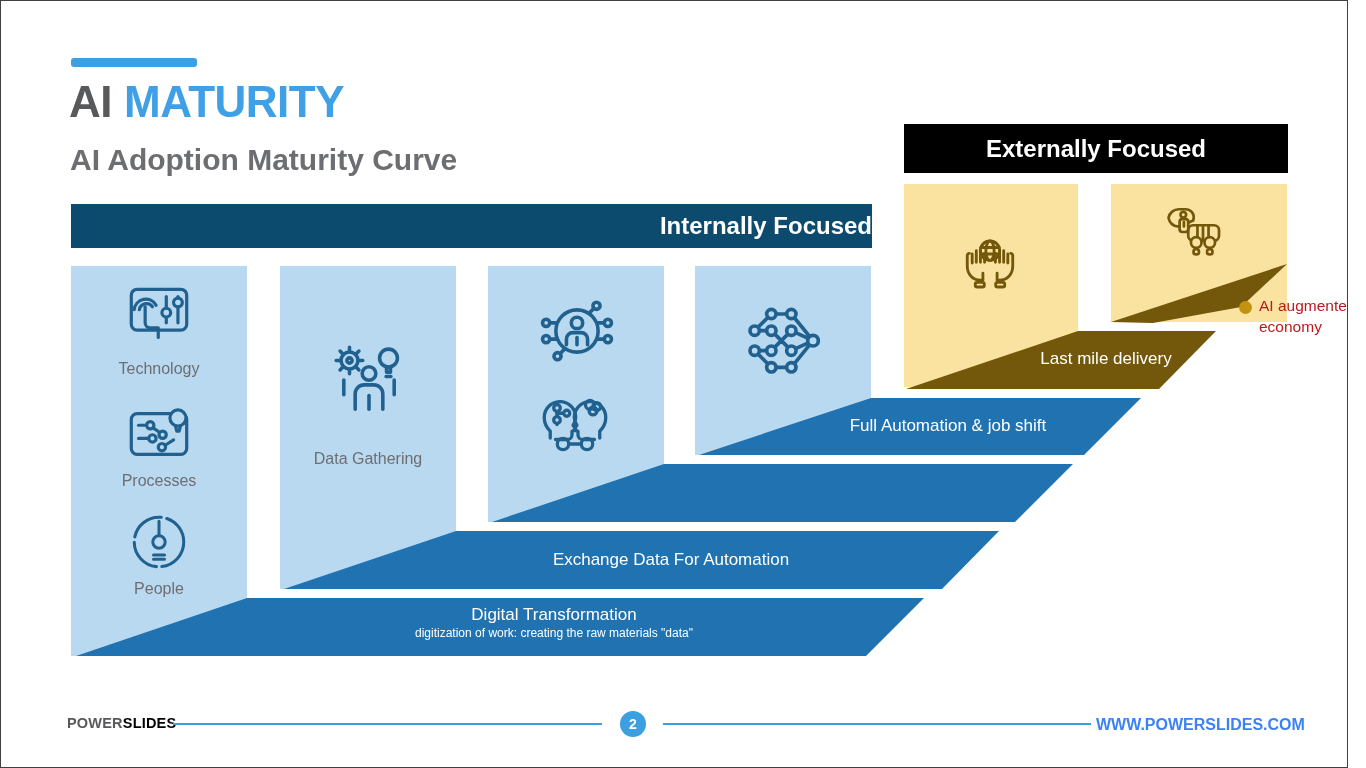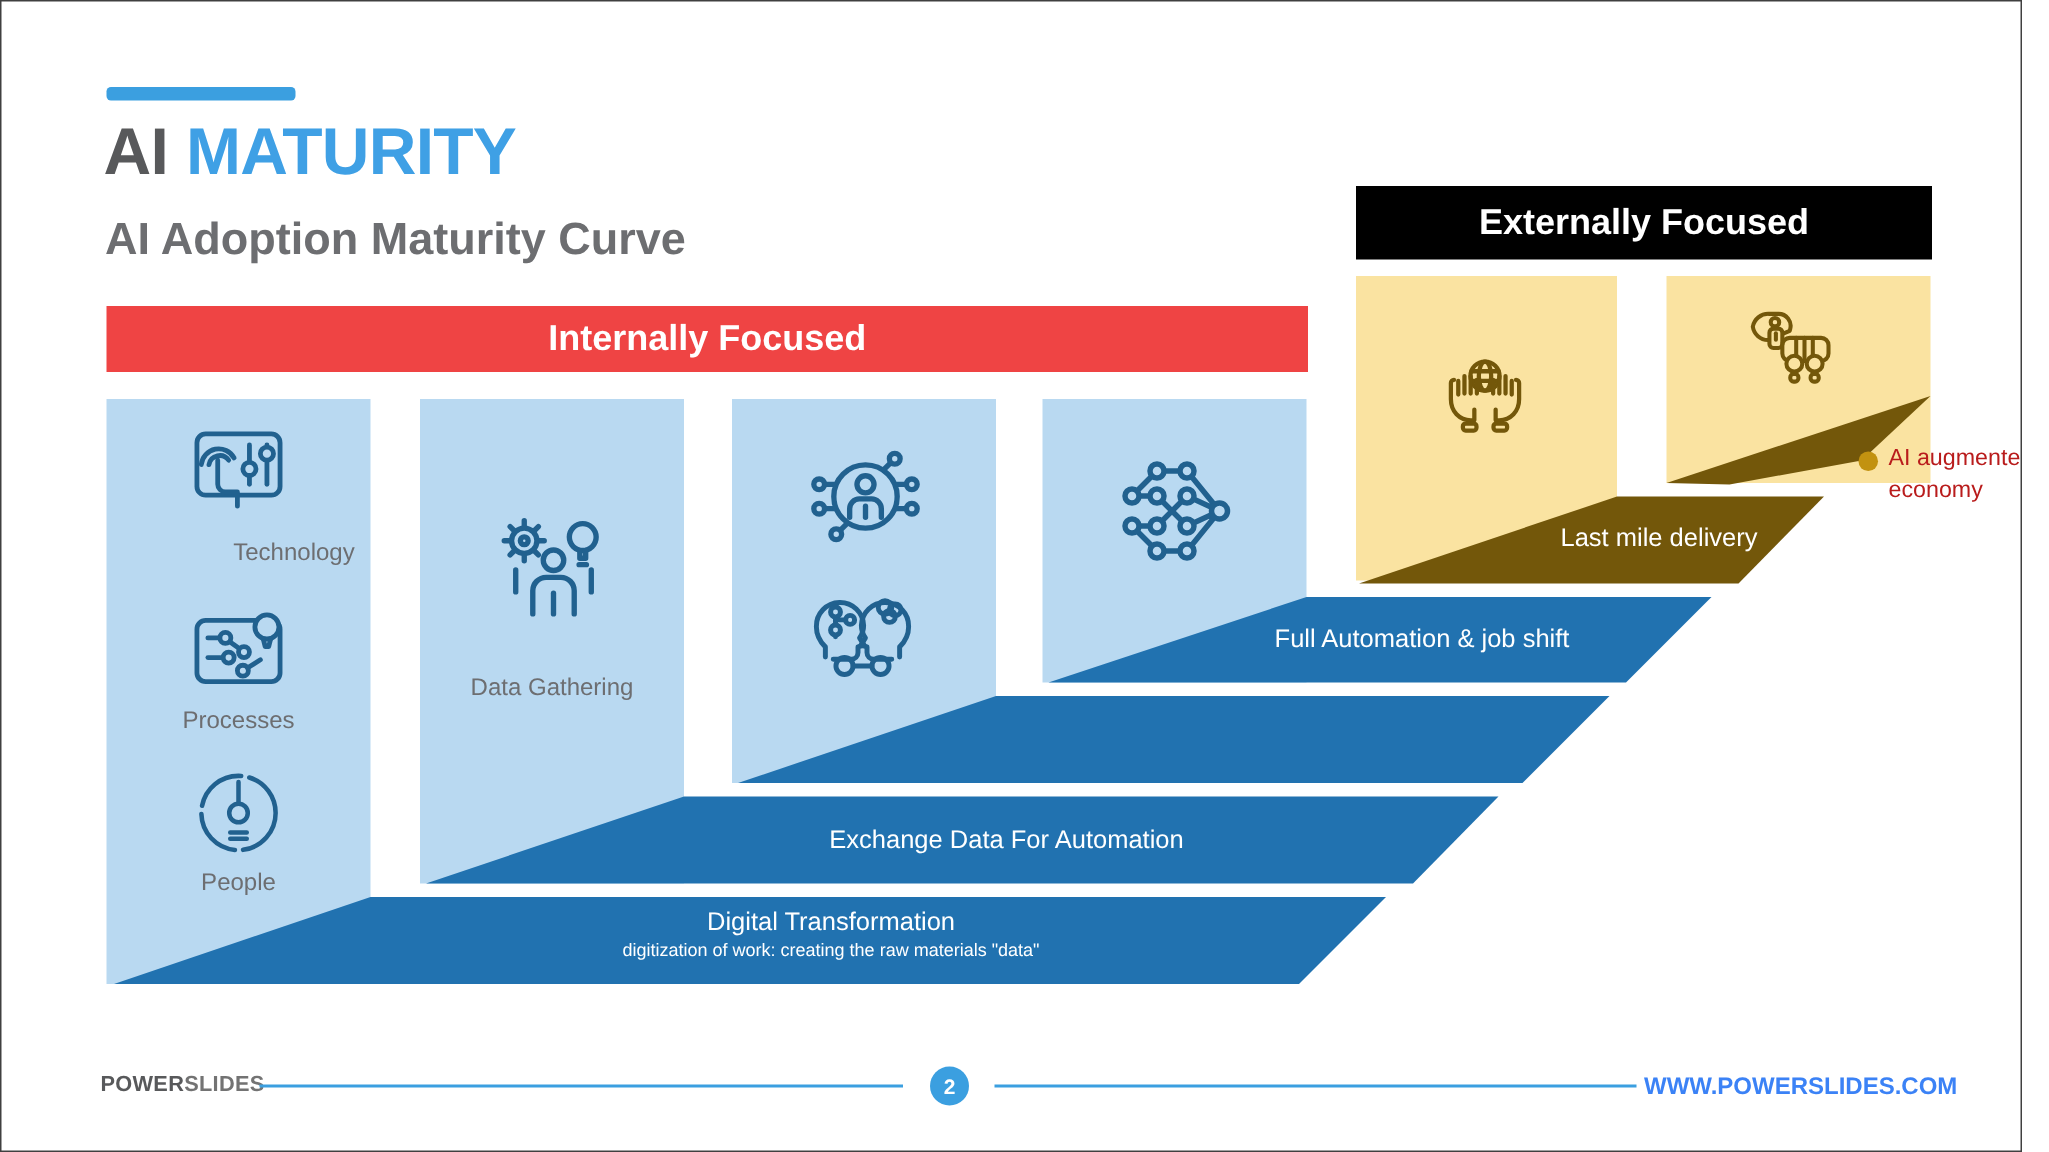--- a/index.html
+++ b/index.html
@@ -13,21 +13,21 @@
 
   
   .accent-bar { left:70px; top:57px; width:126px; height:9px; background:#3b9fe0; border-radius:3px; }
   .main-title { left:68px; top:76px; font-size:44px; font-weight:700; letter-spacing:-0.5px; }
   .main-title .t-gray { color:#58595b; margin-right:12px; }
   .main-title .t-blue { color:#3fa0e5; }
   .sub-title { left:69px; top:142px; font-size:30px; font-weight:700; color:#6d6e71; }
 
   
   .band { color:#fff; font-weight:700; font-size:24px; text-align:center; }
-  .band-internal { left:70px; top:203px; width:801px; height:44px; line-height:44px; background:#ef4444; }
+  .band-internal { left:70px; top:203px; width:801px; height:44px; line-height:44px; background:#0c4a6e;text-align:right; }
   .band-external { left:903px; top:123px; width:384px; height:49px; line-height:49px; background:#000000; }
 
   
   .bluebox { background:#b9d9f1; }
   .goldbox { background:#fae3a1; }
   .box-label { color:#6d6e71; font-size:16px; text-align:center; line-height:1.25; }
 
   
   .ic { display:block; }
   .ic * { fill:none; stroke:#21618f; stroke-width:2.2; stroke-linecap:round; stroke-linejoin:round; }
@@ -39,21 +39,21 @@
   svg.stairs { left:0; top:0; width:1366px; height:768px; pointer-events:none; }
 
   .step-label { color:#ffffff; font-size:17px; text-align:center; width:600px; }
   .step-sublabel { color:#ffffff; font-size:12px; text-align:center; width:600px; }
   .econ-label { left:1258px; top:295px; width:100px; color:#b91c1c; font-size:15.5px; line-height:1.33; }
   .econ-dot { left:1238px; top:300px; width:13px; height:13px; border-radius:50%; background:#c29210; }
 
   
   .footer-brand { left:66px; top:714px; font-size:14.5px; font-weight:700; letter-spacing:0.2px; }
   .footer-brand .b-gray { color:#58595b; }
-  .footer-brand .b-blue { color:#737373;margin-top:28px; }
+  .footer-brand .b-blue { color:#000000;margin-top:28px; }
   .fline { height:2px; background:#3b9fe0; top:722px; }
   .fline1 { left:172px; width:429px; }
   .fline2 { left:662px; width:428px; }
   .page-badge { left:619px; top:710px; width:26px; height:26px; border-radius:50%; background:#3b9fe0;
                 color:#fff; font-size:14px; font-weight:700; text-align:center; line-height:26px; }
   .footer-site { left:1095px; top:715px; width:191px; text-align:center; color:#3b82f6; font-size:16px; font-weight:700; }
 </style>
 </head>
 <body>
 
@@ -77,21 +77,21 @@
   <svg class="abs ic" style="left:123px;top:281px;" width="70" height="70" viewBox="0 0 48 48">
     <rect x="5" y="5" width="38" height="28" rx="4"></rect>
     <line x1="29" y1="10" x2="29" y2="28"></line>
       <circle class="knob" cx="29" cy="21" r="3"></circle>
     <line x1="37" y1="10" x2="37" y2="28"></line>
       <circle class="knob" cx="37" cy="14" r="3"></circle>
     <path d="M7 19a8 8 0 0 1 15-3"></path>
     <path d="M10.5 19a5 5 0 0 1 9-2"></path>
     <path d="M14.5 17v11a3.5 3.5 0 0 0 3.5 3.5h5.5V38"></path>
   </svg>
-  <div class="abs box-label" style="left:70px;top:358px;width:176px;margin-left:37px;">Technology</div>
+  <div class="abs box-label" style="left:70px;top:358px;width:176px;">Technology</div>
 
   <svg class="abs ic" style="left:123px;top:400px;" width="70" height="66" viewBox="0 0 48 44">
     <rect x="5" y="8" width="38" height="28" rx="4"></rect>
     <circle class="knob" cx="37" cy="11" r="5.5"></circle>
     <path d="M35.3 16.5l.9 3.5h1.6l.9-3.5"></path>
     <path d="M10 16h5.5"></path>
       <circle class="knob" cx="18" cy="16" r="2.5"></circle>
     <path d="M20 17.8l4.5 3.2"></path>
       <circle class="knob" cx="26.5" cy="22.5" r="2.5"></circle>
     <path d="M10 25h7"></path>

